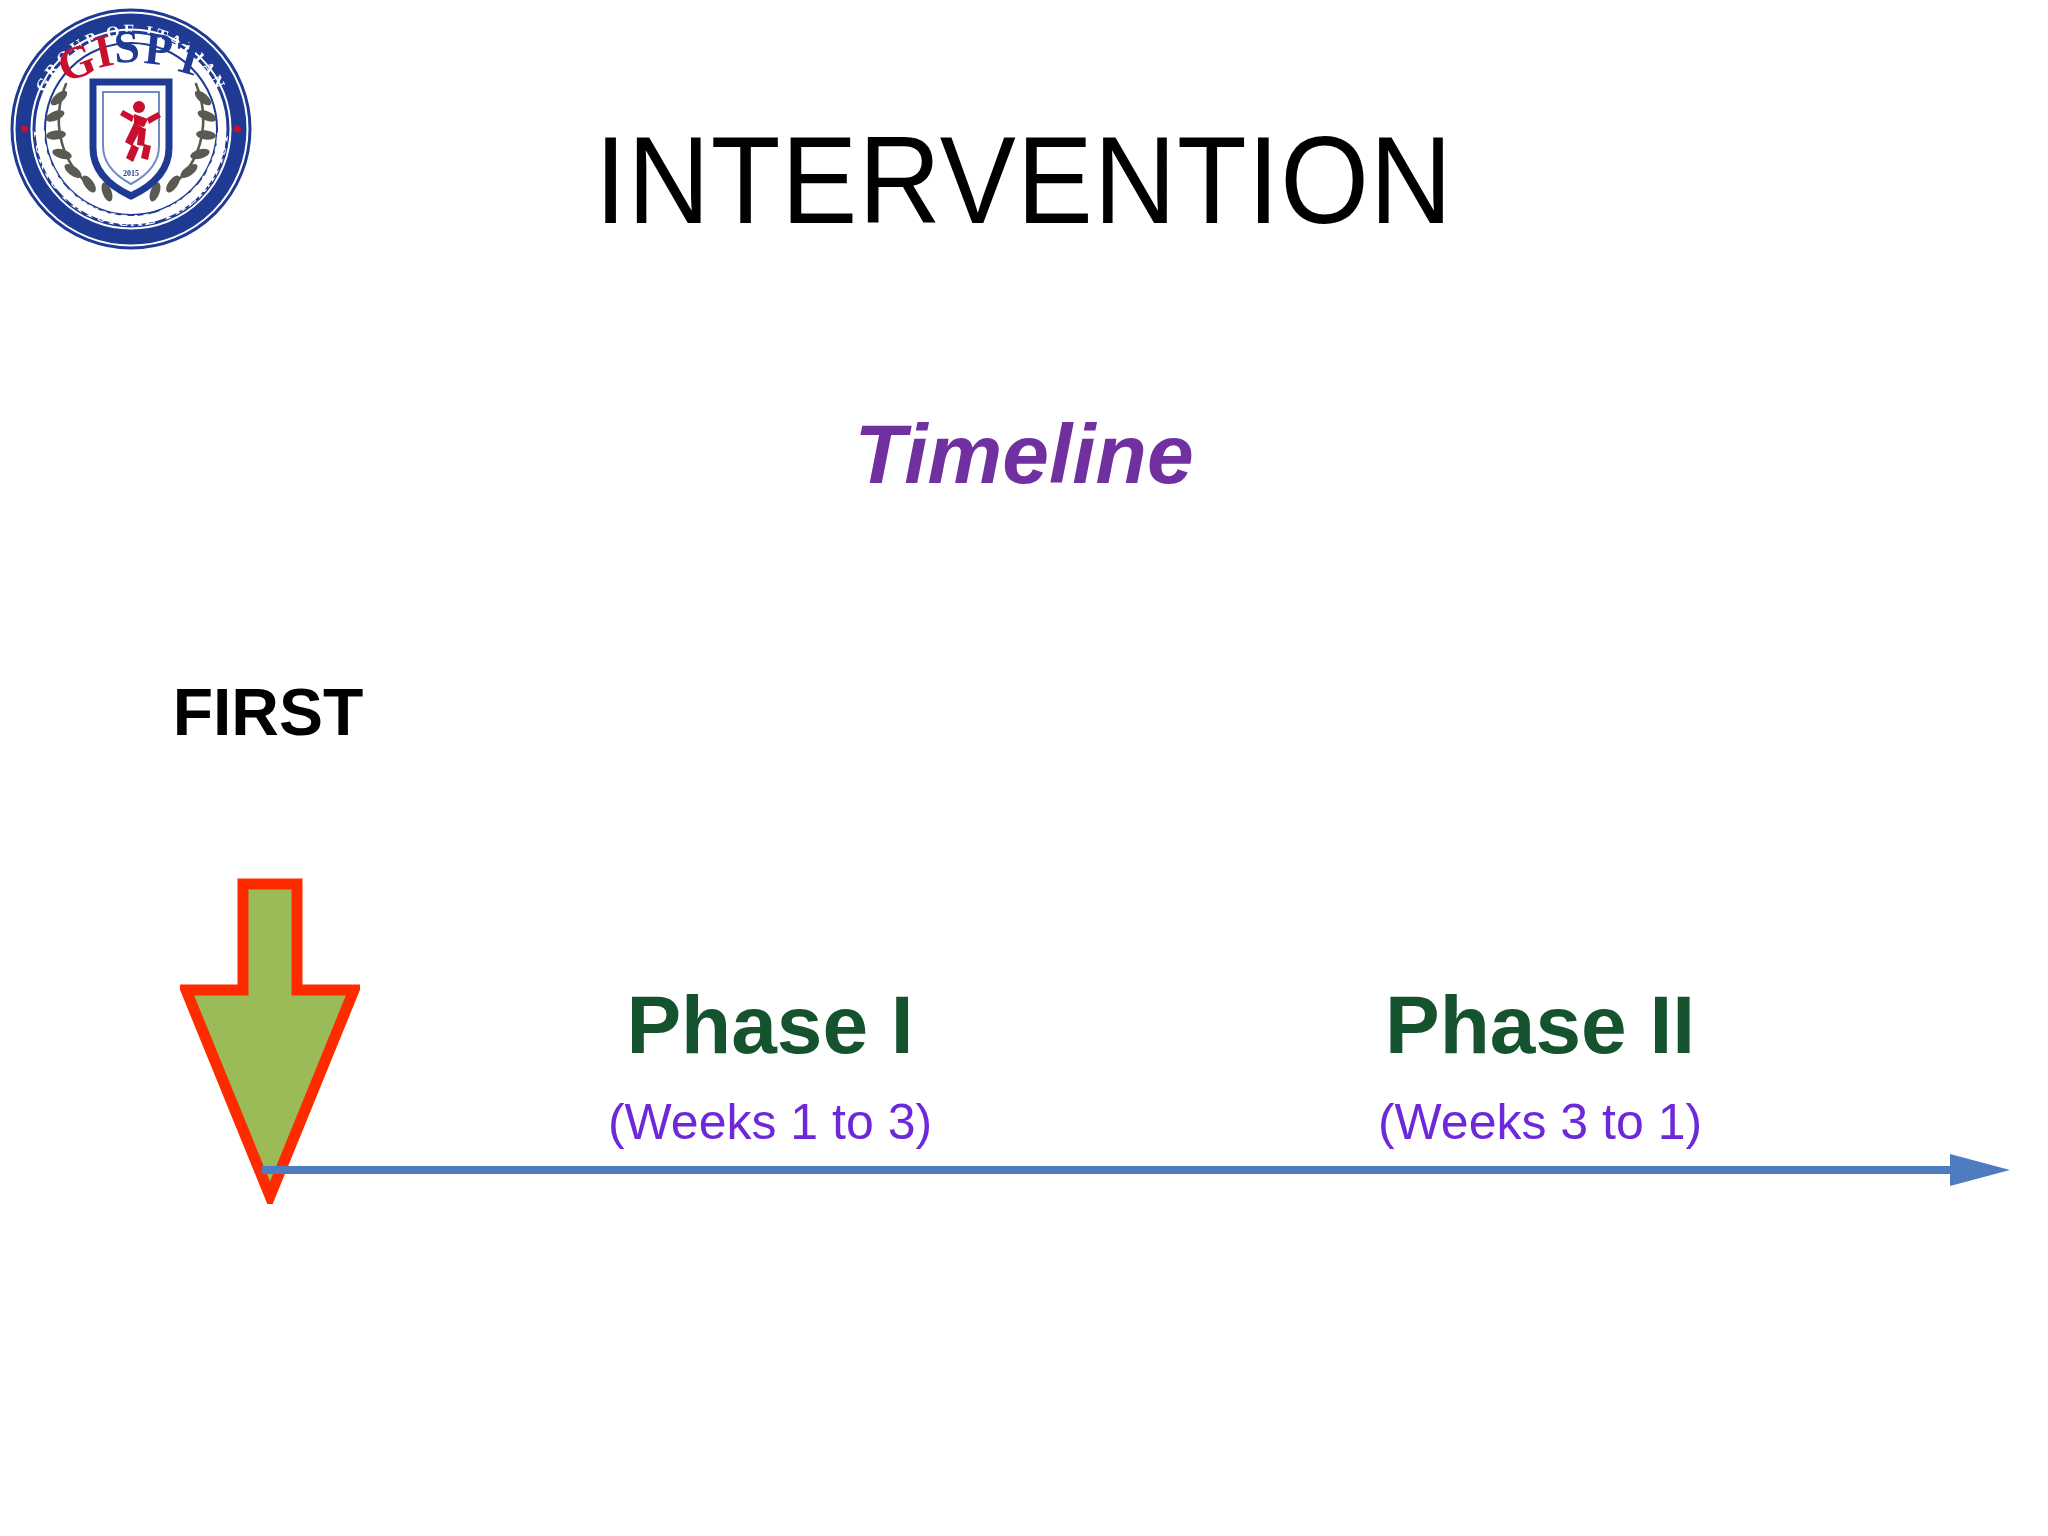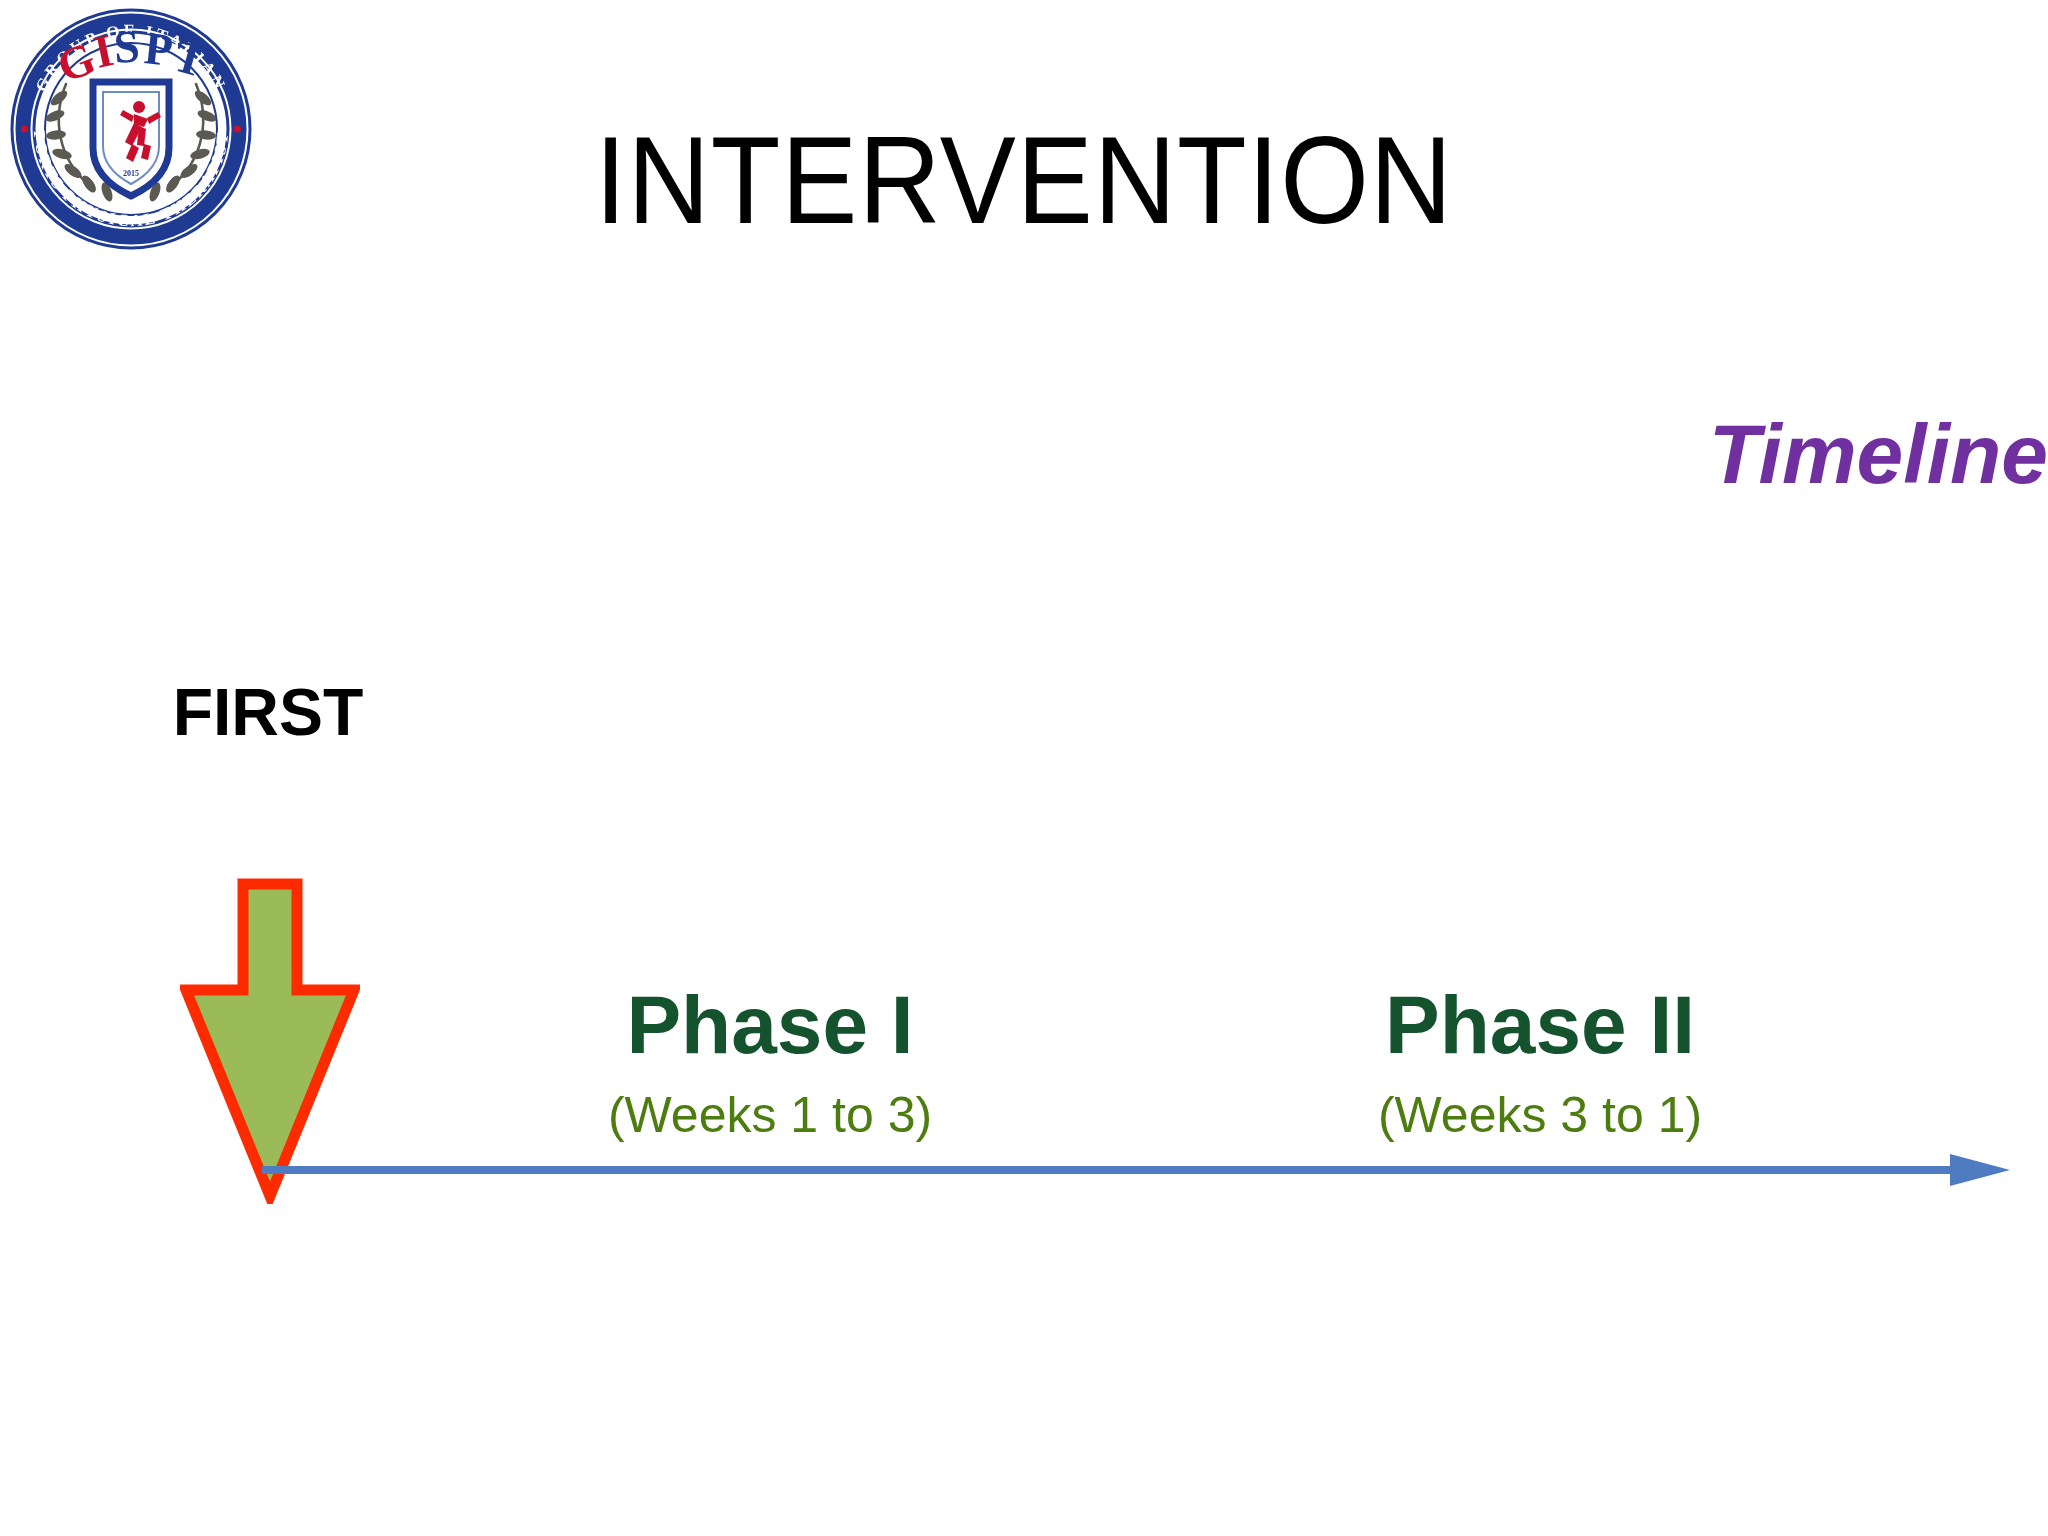--- a/index.html
+++ b/index.html
@@ -48,21 +48,21 @@
     transform-origin: 50% 50%;
     white-space: nowrap;
   }
 
   
   #subtitle {
     position: absolute;
     left: 0;
     top: 410px;
     width: 2048px;
-    text-align: right;
+    text-align: center;
     font-family: "Liberation Sans", sans-serif;
     font-size: 84px;
     font-weight: bold;
     font-style: italic;
     color: #7030A0;
     line-height: 1.05;
     white-space: nowrap;
   }
 
   
@@ -109,25 +109,25 @@
     display: block;
     font-family: "Liberation Sans", sans-serif;
     font-size: 82px;
     font-weight: bold;
     color: #14532d;
     line-height: 1.06;
     white-space: nowrap;
   }
   .phase .phase-weeks {
     display: block;
-    margin-top: 20px;
+    margin-top: 27px;
     font-family: "Liberation Sans", sans-serif;
     font-size: 50px;
     font-weight: 400;
-    color: #4d7c0f;
+    color: #6d28d9;
     line-height: 1.06;
     white-space: nowrap;
   }
 
   #phase-1 { left: 530px; top: 982px; width: 480px; }
   #phase-2 { left: 1300px; top: 982px; width: 480px; }
 </style>
 </head>
 <body>
 

